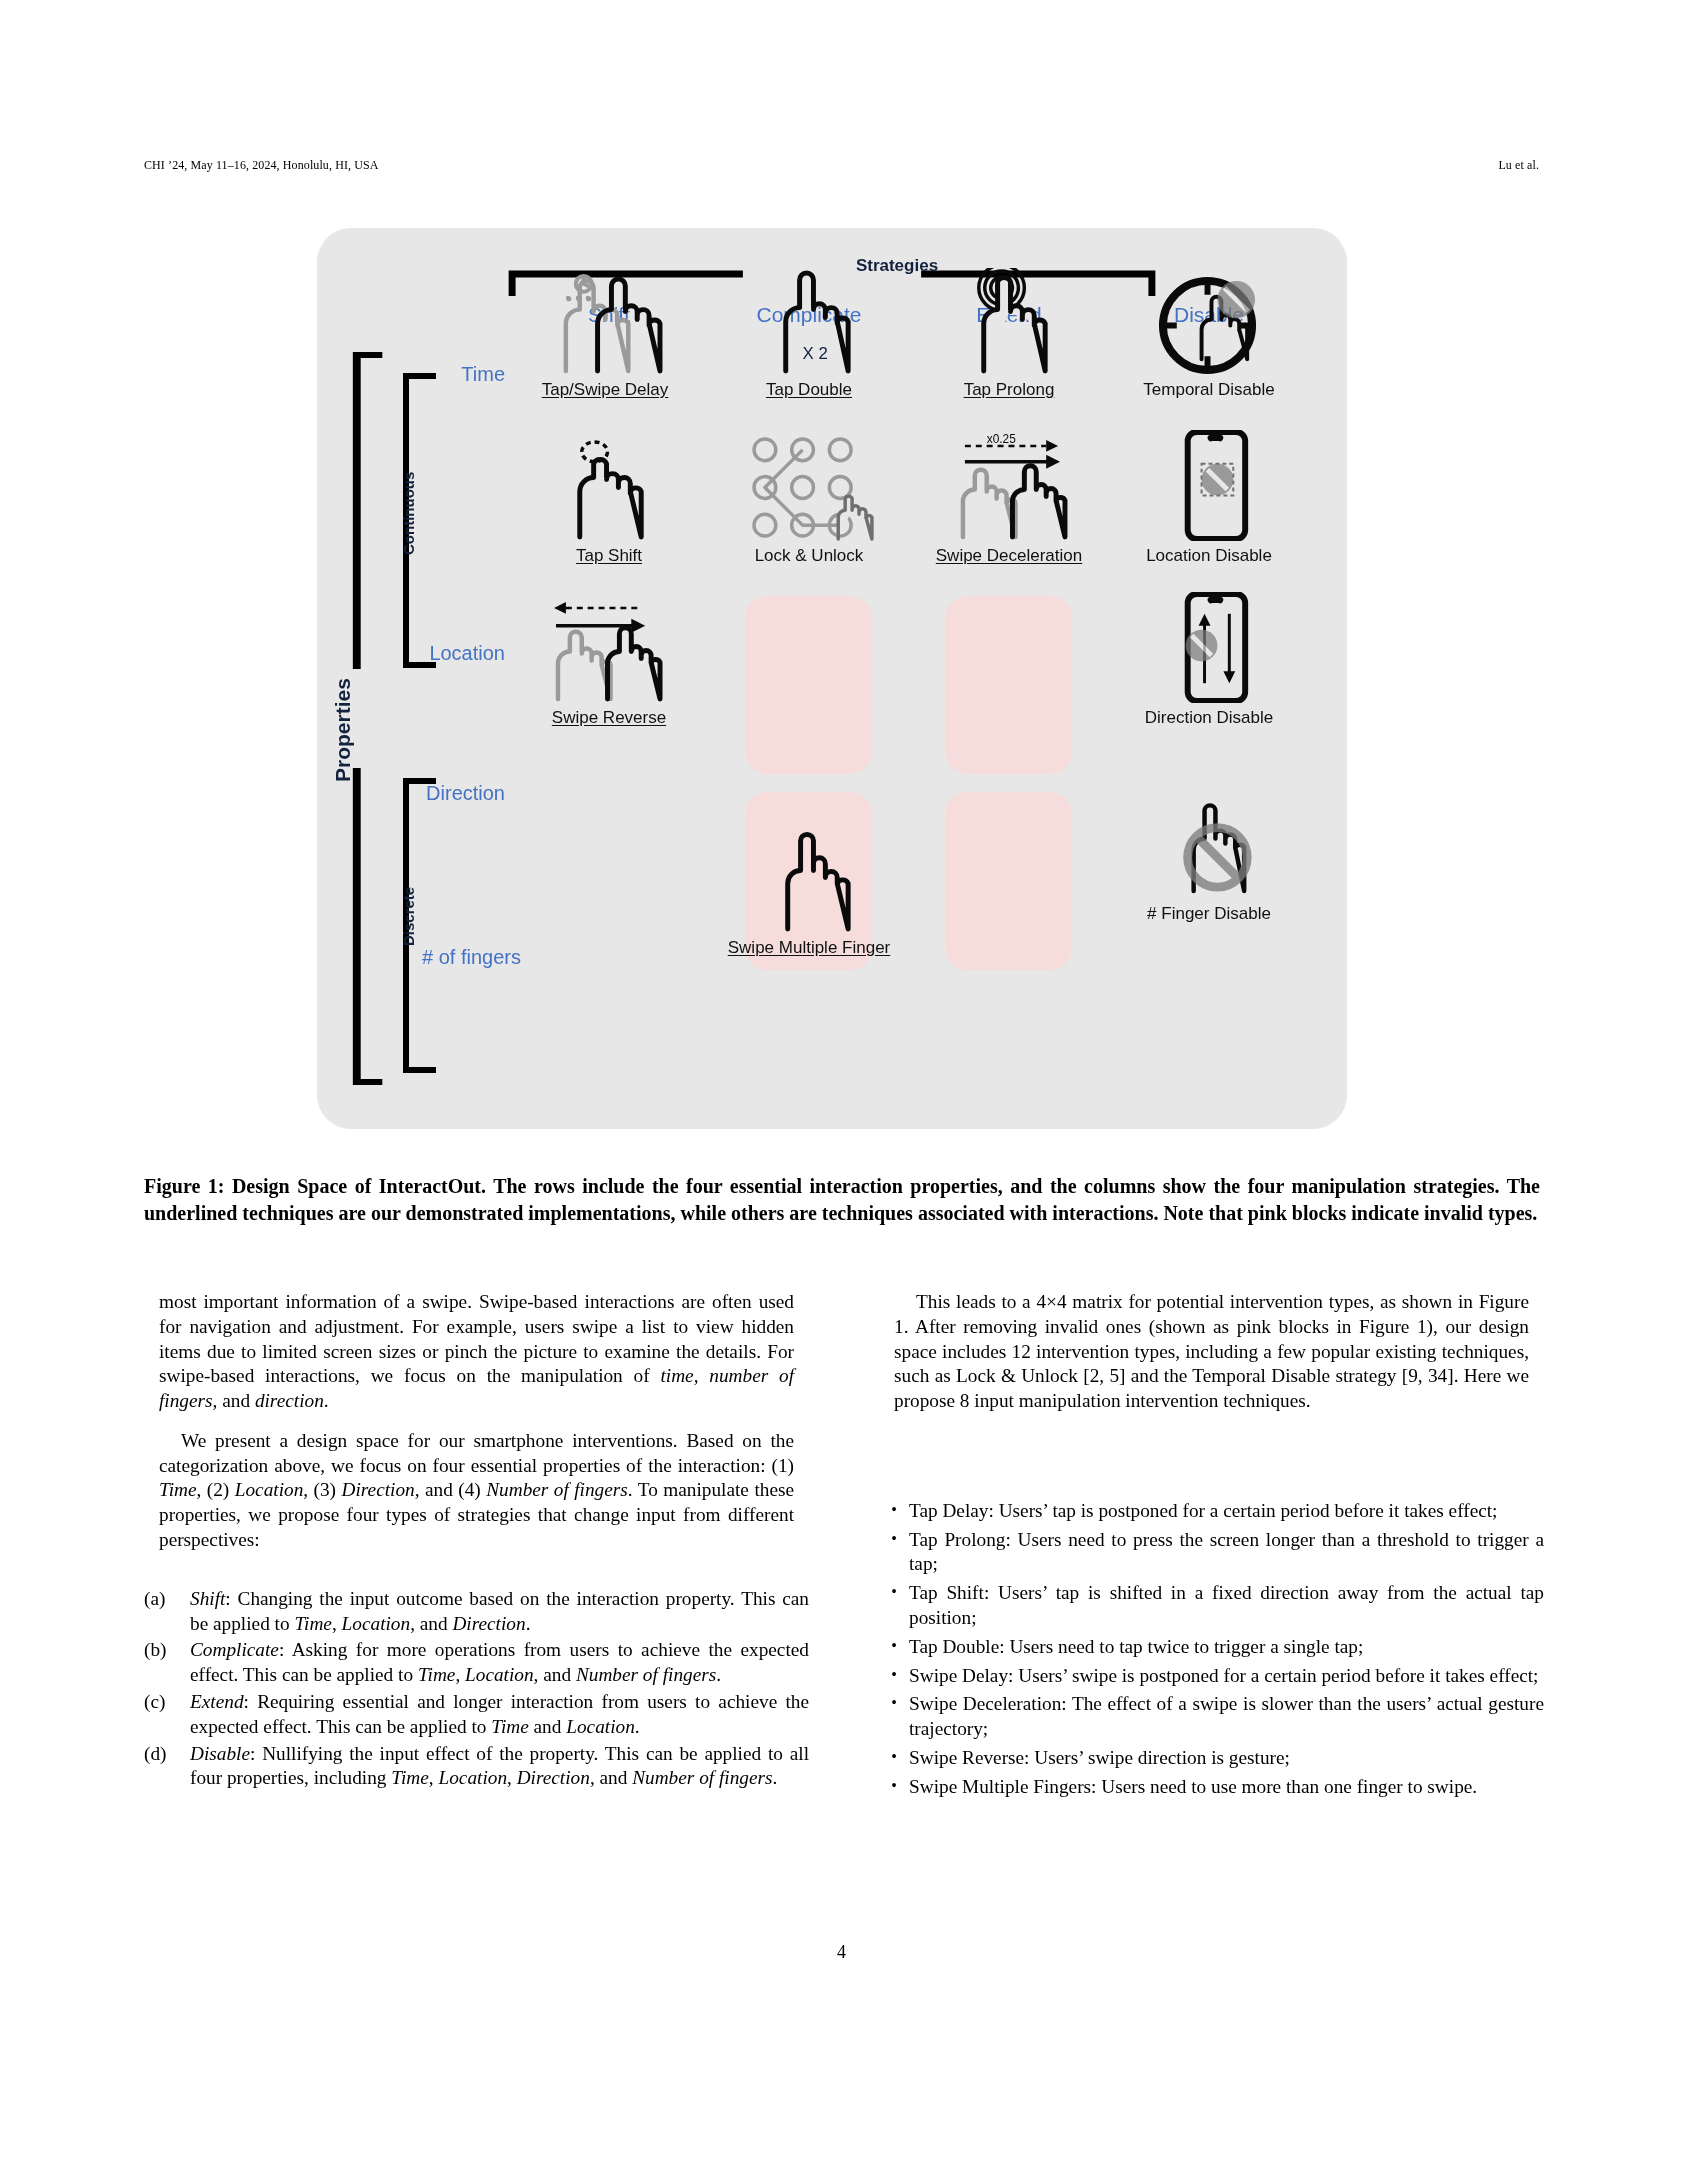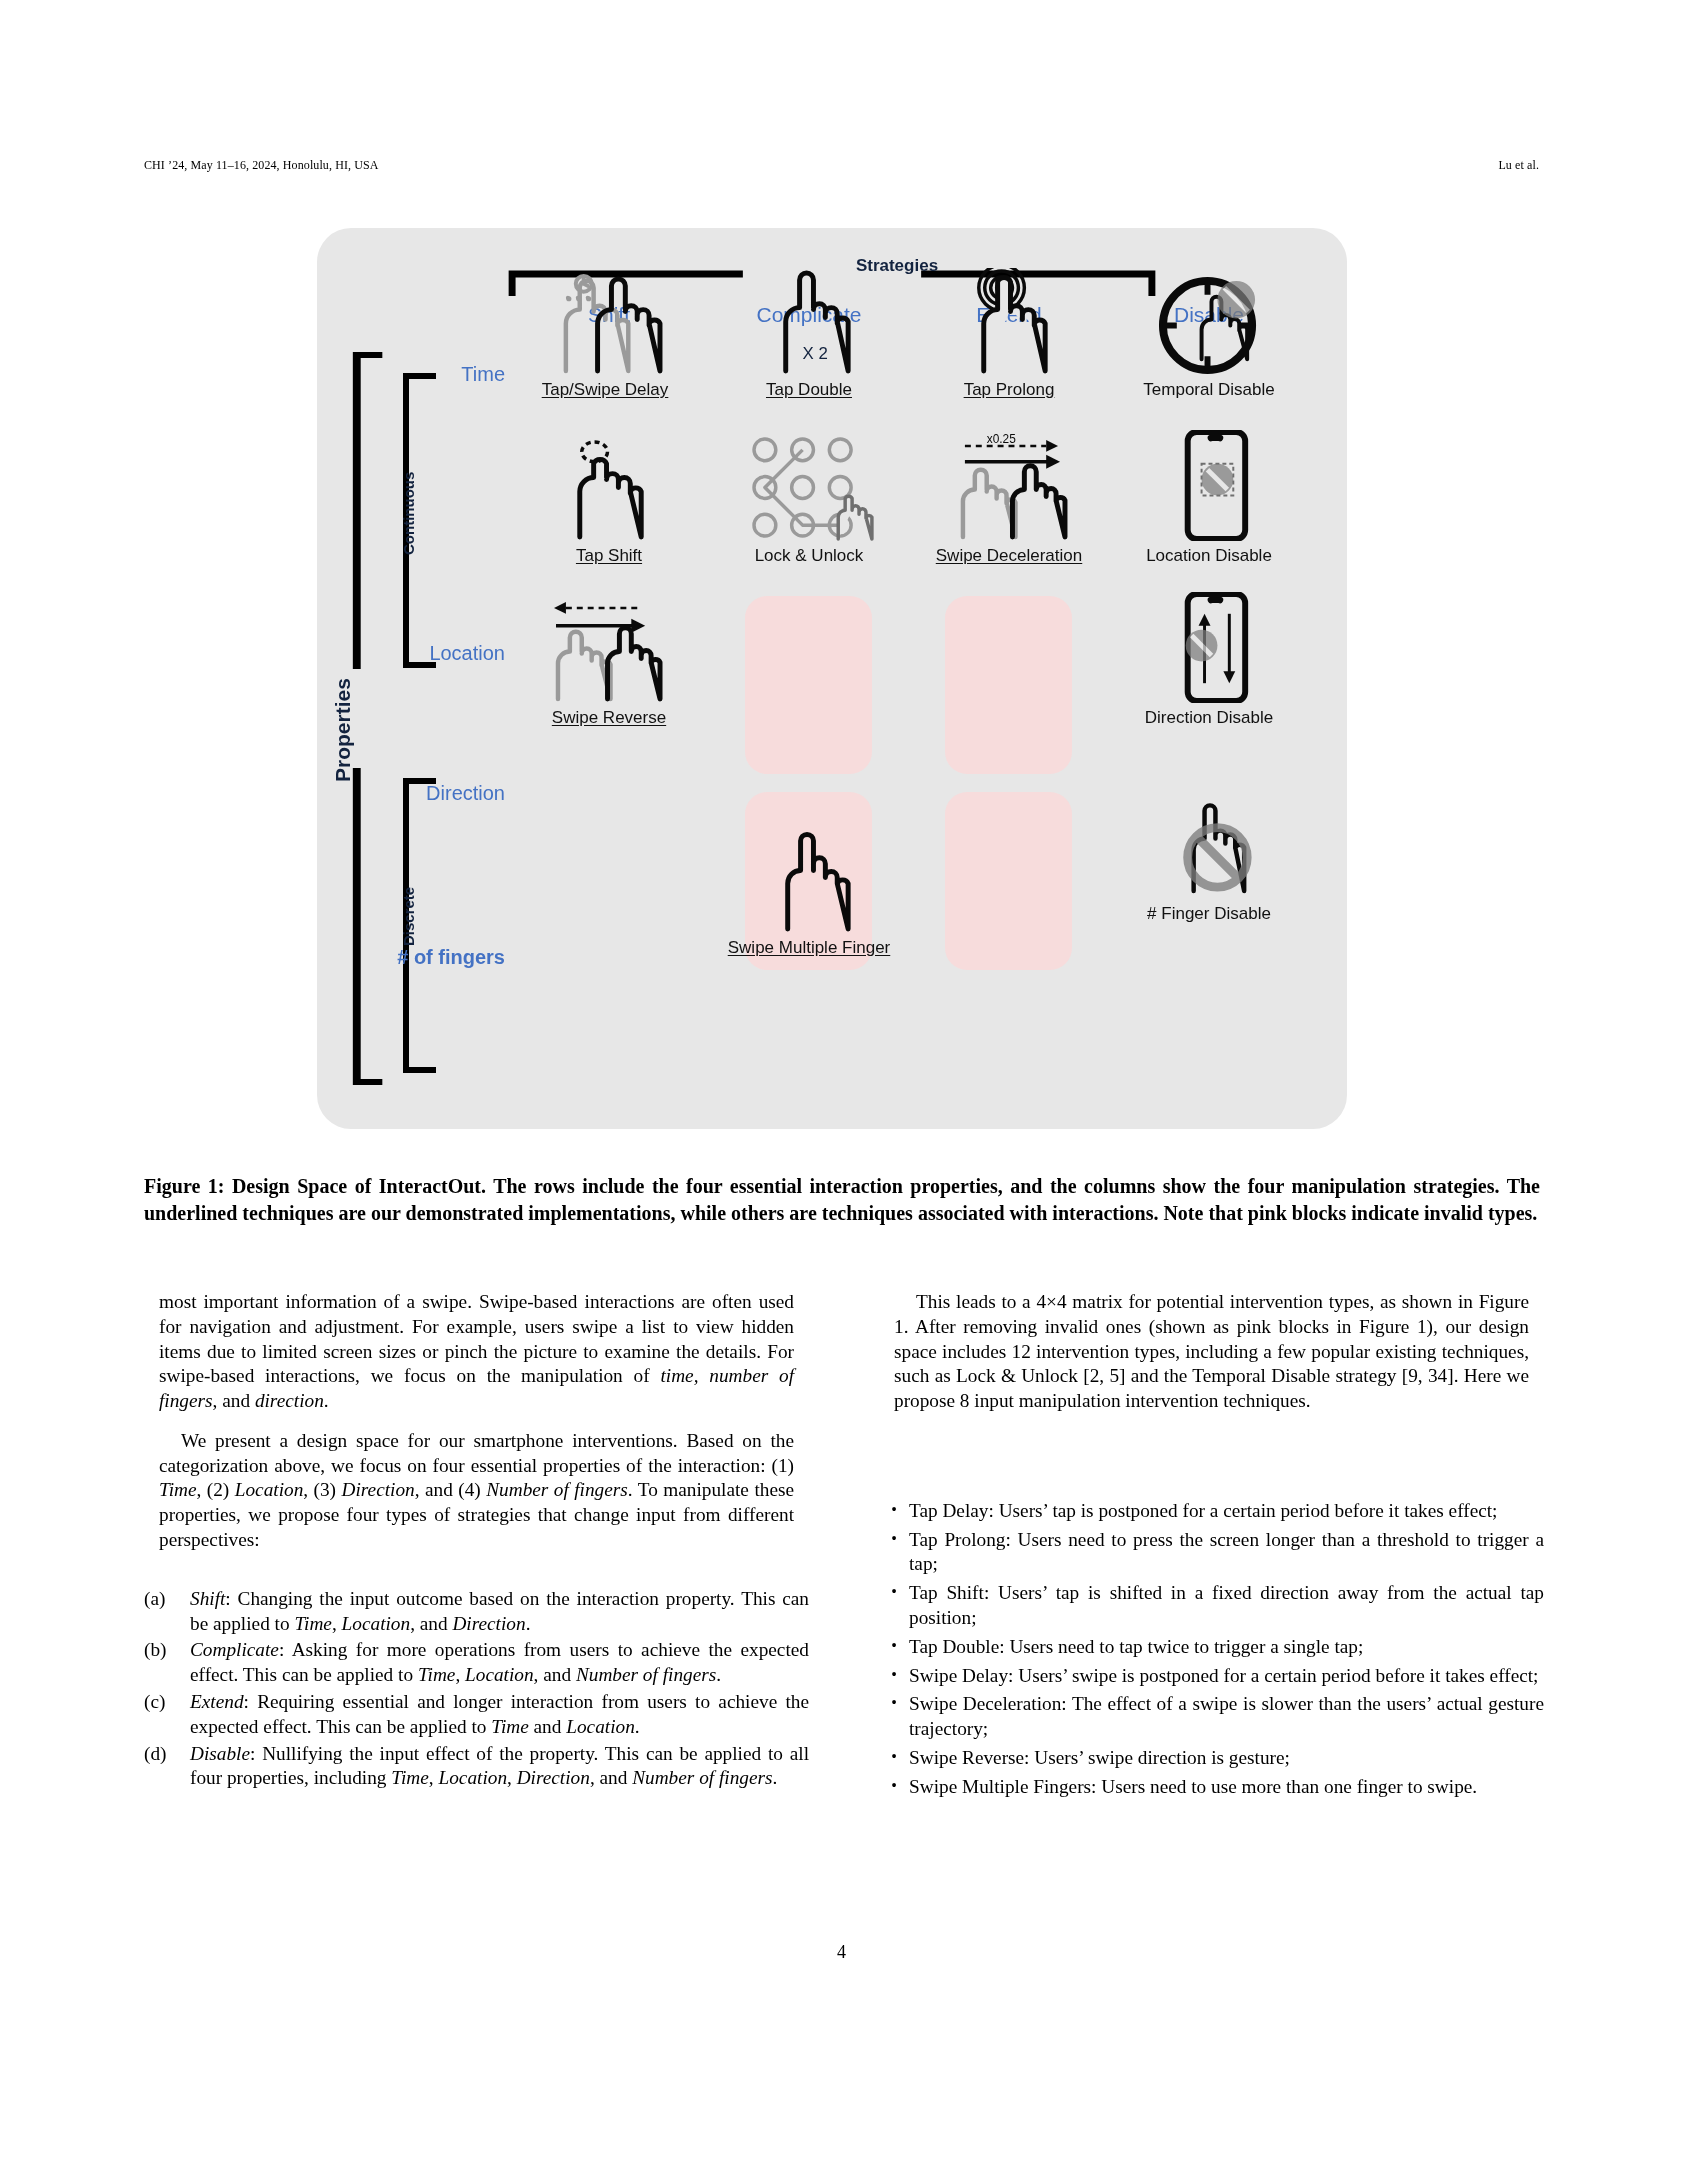--- a/index.html
+++ b/index.html
@@ -123,21 +123,21 @@
       <div class="sub-label" style="left:83px;top:327px;">Continuous</div>
 
       <svg style="position:absolute;left:77px;top:549px;width:44px;height:297px" viewBox="0 0 44 300" preserveAspectRatio="none">
         <path d="M42,4 L12,4 L12,296 L42,296" fill="none" stroke="#000" stroke-width="6"></path>
       </svg>
       <div class="sub-label" style="left:83px;top:718px;">Discrete</div>
 
       <div class="rowhead" style="left:0px;top:135px;width:188px;">Time</div>
       <div class="rowhead" style="left:0px;top:414px;width:188px;">Location</div>
       <div class="rowhead" style="left:0px;top:554px;width:188px;">Direction</div>
-      <div class="rowhead" style="left:0px;top:718px;width:188px;font-weight:bold;"># of fingers</div>
+      <div class="rowhead" style="left:16px;top:718px;width:188px;"># of fingers</div>
 
       <div class="cell" style="left:194px;top:40px;">
         <div class="art">
           <svg width="139" height="107" viewBox="0 0 140 108">
             <g stroke="#9a9a9a" stroke-width="4.5" fill="none" stroke-linejoin="round" stroke-linecap="round">
               <path d="M30,104 L30,56 a14,14 0 0 1 14,-14 l0,-22 a7,7 0 0 1 14,0 l0,22
                        M58,44 a6,6 0 0 1 12,0 l0,8 M70,48 a6,6 0 0 1 12,0 l0,10
                        M82,56 a6,6 0 0 1 11,0 l0,48 Z"></path>
             </g>
             <g stroke="#9a9a9a" stroke-width="4" fill="none" stroke-linecap="round">

